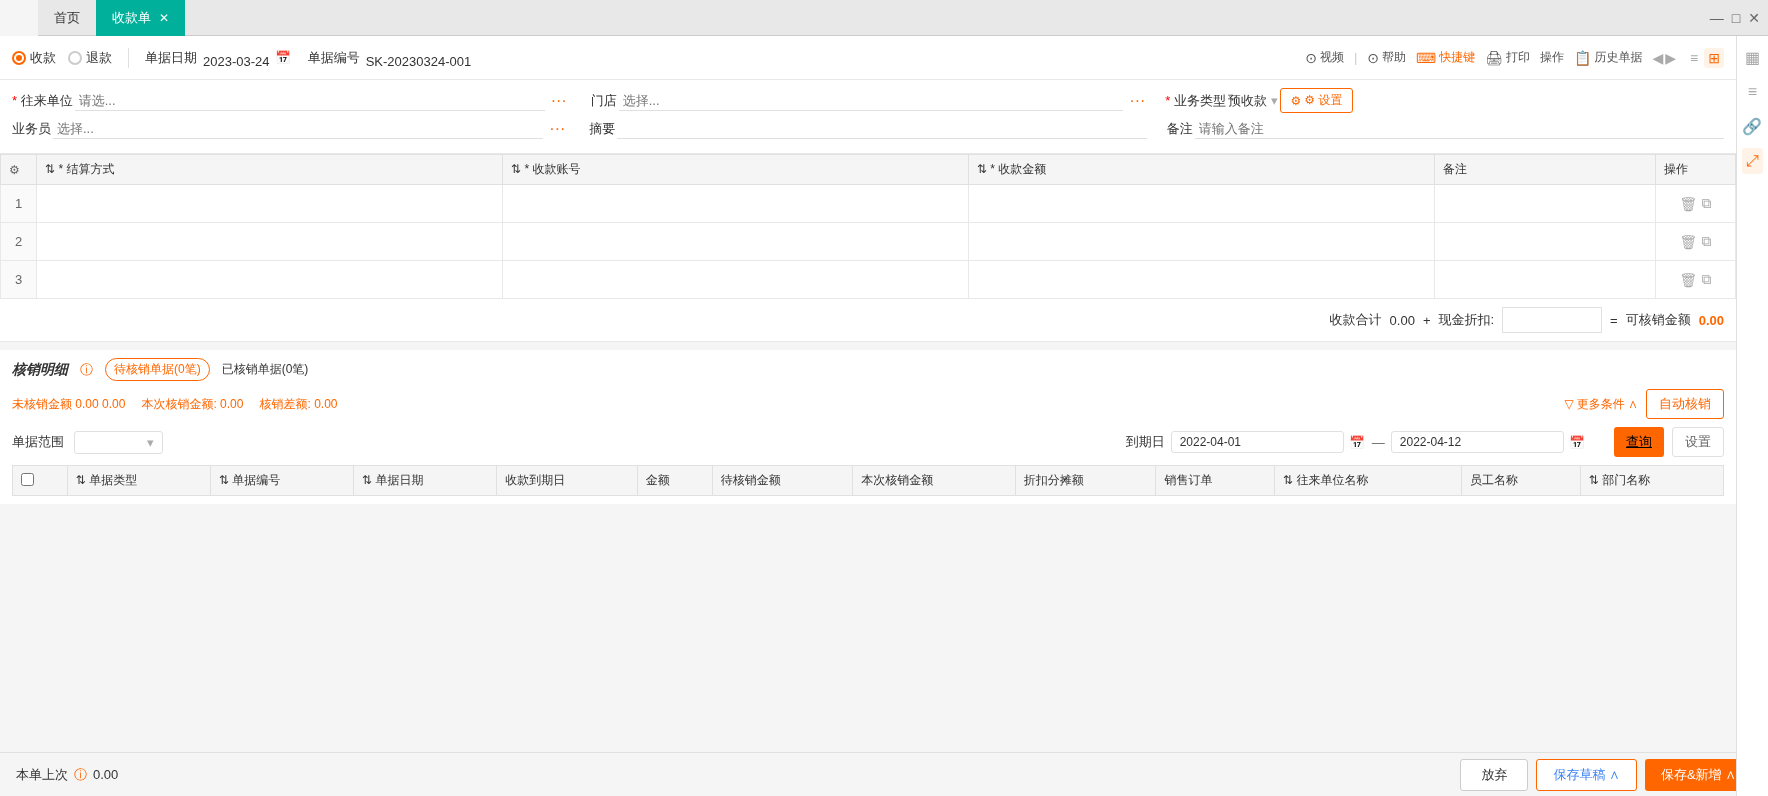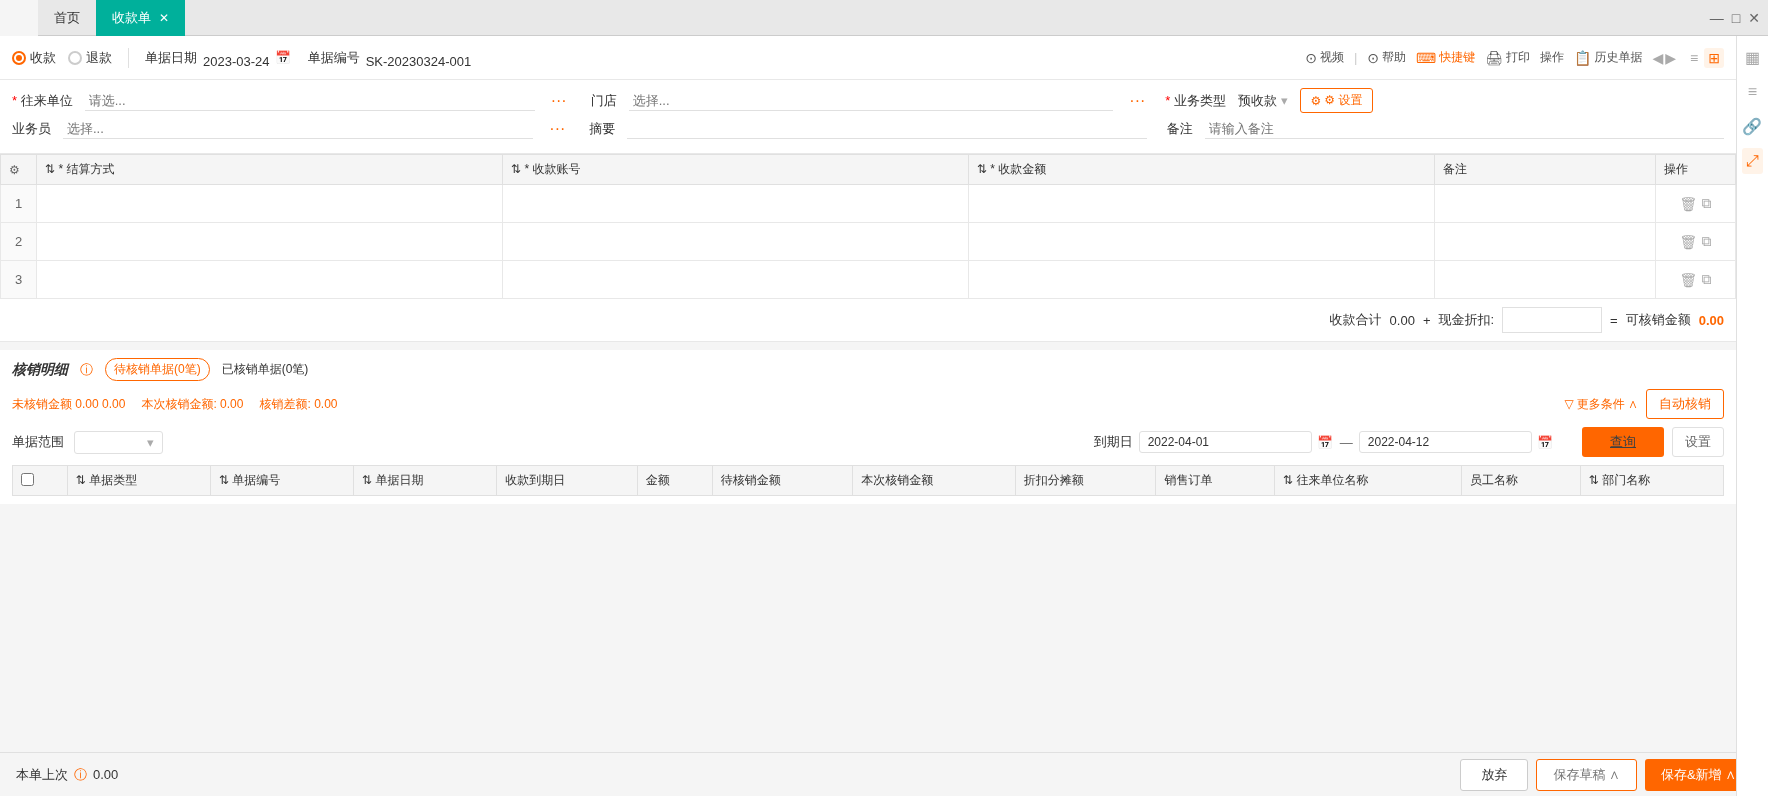--- a/index.html
+++ b/index.html
@@ -32,21 +32,21 @@
     .toolbar-btn.active { color: #f60; }
     .nav-arrows { display: flex; gap: 2px; }
     .nav-arrow { cursor: pointer; color: #aaa; font-size: 14px; }
     .view-toggle { display: flex; gap: 2px; }
     .view-btn { cursor: pointer; color: #aaa; font-size: 14px; padding: 2px 4px; }
     .view-btn.active { color: #f60; background: #fff3e8; border-radius: 3px; }
 
     
     .form-area { background: #fff; padding: 8px 12px; border-bottom: 1px solid #e8e8e8; }
     .form-row { display: flex; align-items: center; gap: 0; margin-bottom: 6px; }
-    .form-field { display: flex; align-items: center; flex: 1; gap: 12px; }
+    .form-field { display: flex; align-items: center; flex: 1; gap: 2px; }
     .form-field-label { color: #333; white-space: nowrap; }
     .form-input { flex: 1; border: none; border-bottom: 1px solid #e0e0e0; padding: 2px 4px; color: #aaa; outline: none; font-size: 13px; background: transparent; }
     .more-btn { color: #f60; cursor: pointer; padding: 0 4px; font-size: 16px; }
     .form-select { display: flex; align-items: center; gap: 4px; }
     .select-val { color: #333; }
     .select-arrow { color: #aaa; cursor: pointer; }
     .settings-btn { background: #fff; border: 1px solid #f60; color: #f60; padding: 3px 10px; border-radius: 3px; cursor: pointer; font-size: 12px; display: flex; align-items: center; gap: 3px; }
 
     
     .table-container { background: #fff; margin: 0; }
@@ -81,35 +81,35 @@
     .filter-field { display: flex; align-items: center; gap: 6px; flex: 1; }
     .filter-select { display: flex; align-items: center; gap: 4px; border: 1px solid #e0e0e0; padding: 3px 8px; border-radius: 3px; cursor: pointer; background: #fff; }
     .filter-select-label { color: #333; min-width: 60px; }
     .filter-arrow { color: #aaa; }
     .date-field { display: flex; align-items: center; gap: 6px; }
     .date-input { border: 1px solid #e0e0e0; padding: 3px 8px; border-radius: 3px; color: #333; font-size: 12px; cursor: pointer; }
     .date-icon { color: #aaa; cursor: pointer; }
     .date-sep { color: #666; }
     .filter-actions { display: flex; gap: 8px; margin-left: auto; align-items: center; }
     .more-filter-btn { color: #f60; cursor: pointer; font-size: 12px; display: flex; align-items: center; gap: 3px; }
-    .query-btn { background: #f60; color: #404040; border: none; padding: 5px 28px; border-radius: 3px; cursor: pointer; font-size: 13px; text-decoration: underline; }
+    .query-btn { background: #f60; color: #000000; border: none; padding: 5px 12px; border-radius: 3px; cursor: pointer; font-size: 13px; text-decoration: underline; }
     .auto-recon-btn { background: #fff; border: 1px solid #f60; color: #f60; padding: 5px 12px; border-radius: 3px; cursor: pointer; font-size: 13px; }
     .settings-btn2 { background: #fff; border: 1px solid #e0e0e0; color: #666; padding: 5px 12px; border-radius: 3px; cursor: pointer; font-size: 13px; }
 
     
     .bottom-table { width: 100%; border-collapse: collapse; margin-top: 4px; }
     .bottom-table th { background: #f5f5f5; padding: 6px 8px; text-align: left; font-weight: normal; border: 1px solid #e0e0e0; color: #333; font-size: 12px; }
 
     
     .bottom-bar { position: fixed; bottom: 0; left: 0; right: 0; background: #f5f5f5; padding: 8px 16px; display: flex; align-items: center; justify-content: space-between; border-top: 1px solid #e0e0e0; height: 44px; }
     .bottom-left { display: flex; align-items: center; gap: 6px; color: #333; font-size: 13px; }
     .bottom-info-icon { color: #f60; cursor: pointer; }
     .bottom-right { display: flex; gap: 8px; justify-content: center; }
     .abandon-btn { background: #fff; border: 1px solid #ccc; color: #333; padding: 6px 20px; border-radius: 3px; cursor: pointer; font-size: 13px; }
-    .draft-btn { background: #fff; border: 1px solid #f60; color: #737373; padding: 6px 16px; border-radius: 3px; cursor: pointer; font-size: 13px; display: flex; align-items: center; gap: 4px; }
+    .draft-btn { background: #fff; border: 1px solid #f60; color: #3b82f6; padding: 6px 16px; border-radius: 3px; cursor: pointer; font-size: 13px; display: flex; align-items: center; gap: 4px; }
     .save-new-btn { background: #f60; color: #fff; border: none; padding: 6px 16px; border-radius: 3px; cursor: pointer; font-size: 13px; display: flex; align-items: center; gap: 4px; }
 
     
     .right-sidebar { position: fixed; right: 0; top: 36px; bottom: 0; width: 32px; background: #fff; border-left: 1px solid #e0e0e0; display: flex; flex-direction: column; align-items: center; padding: 8px 0; gap: 8px; z-index: 100; }
     .sidebar-icon { cursor: pointer; color: #aaa; font-size: 16px; padding: 4px; }
     .sidebar-icon.active { color: #f60; background: #fff3e8; border-radius: 3px; }
 
     
     .main-content { height: calc(796px - 36px - 44px); overflow-y: auto; overflow-x: hidden; padding-right: 32px; }
   </style>

